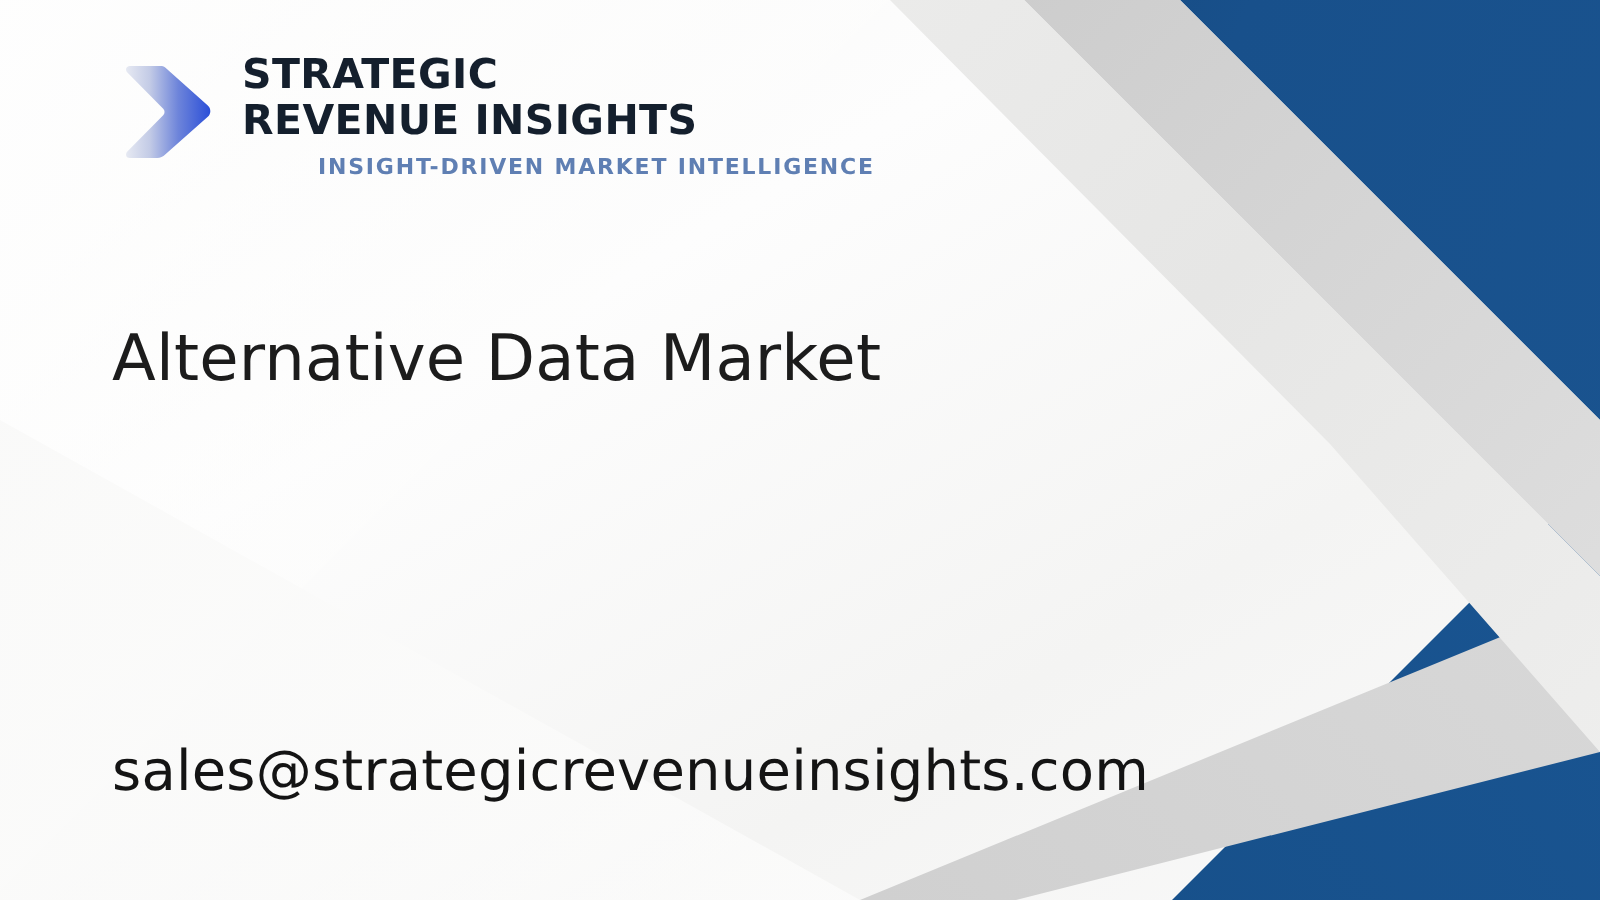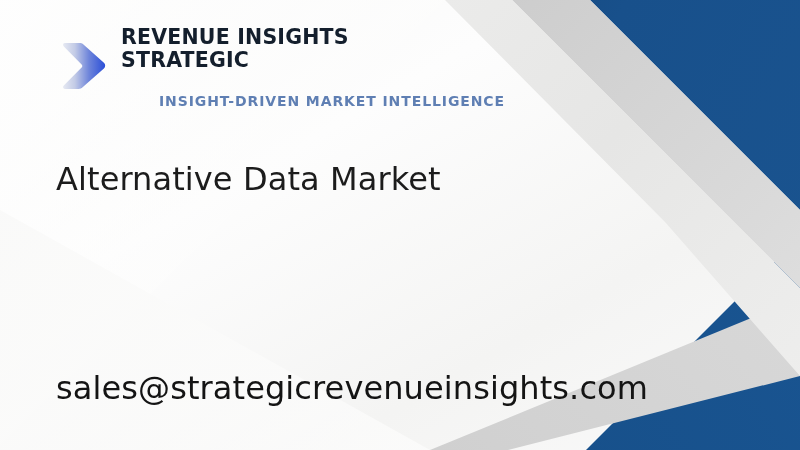--- a/index.html
+++ b/index.html
@@ -106,23 +106,23 @@
   }
   .logo-line {
     font-family: "DejaVu Sans", sans-serif;
     font-weight: bold;
     font-size: 20.5px;
     letter-spacing: 0.2px;
     color: #141f2d;
     line-height: 1.12;
   }
   .logo-tagline {
-    margin-top: 22px;
+    margin-top: 6px;
     font-family: "DejaVu Sans", sans-serif;
-    font-size: 14px;
+    font-size: 11px;
     font-weight: bold;
     letter-spacing: 0.9px;
     color: #5f7fb3;
     padding-left: 38px;
   }
 
   
   .title {
     position: absolute;
     left: 56px;
@@ -130,21 +130,21 @@
     font-size: 32px;
     font-weight: normal;
     color: #1c1c1c;
     letter-spacing: 0.1px;
     white-space: nowrap;
   }
   .email {
     position: absolute;
     left: 56px;
     top: 369px;
-    font-size: 32px;
+    font-size: 28px;
     font-weight: normal;
     color: #141414;
     letter-spacing: 0.1px;
     white-space: nowrap;
   }
 </style>
 </head>
 <body>
 
 <div class="slide">
@@ -166,22 +166,22 @@
         <linearGradient id="markGrad" x1="0" y1="0.5" x2="1" y2="0.5">
           <stop offset="0%" stop-color="#e6e9f2"></stop>
           <stop offset="28%" stop-color="#c3cbe6"></stop>
           <stop offset="62%" stop-color="#6d84da"></stop>
           <stop offset="100%" stop-color="#2b4fd8"></stop>
         </linearGradient>
       </defs>
       <path d="M3 2 C1 2 0.4 4 1.8 5.4 L19.6 23.4 C20.5 24.3 20.5 25.7 19.6 26.6 L1.8 44.6 C0.4 46 1 48 3 48 L16.6 48 C18.1 48 19.5 47.4 20.6 46.3 L41.9 27.4 C43.6 25.9 43.6 23.2 41.9 21.7 L20.6 2.8 C19.5 1.7 18.1 2 16.6 2 Z" fill="url(#markGrad)"></path>
     </svg>
     <div class="logo-words">
+      <span class="logo-line">STRATEGIC</span>
       <span class="logo-line">REVENUE INSIGHTS</span>
-      <span class="logo-line">STRATEGIC</span>
       <span class="logo-tagline">INSIGHT-DRIVEN MARKET INTELLIGENCE</span>
     </div>
   </div>
 
   <div class="title">Alternative Data Market</div>
 
   <div class="email">sales@strategicrevenueinsights.com</div>
 
 </div>
 

